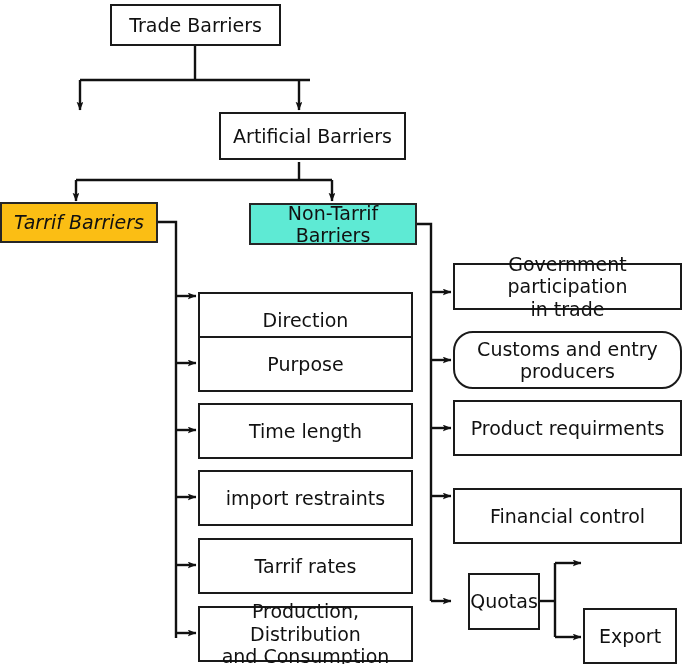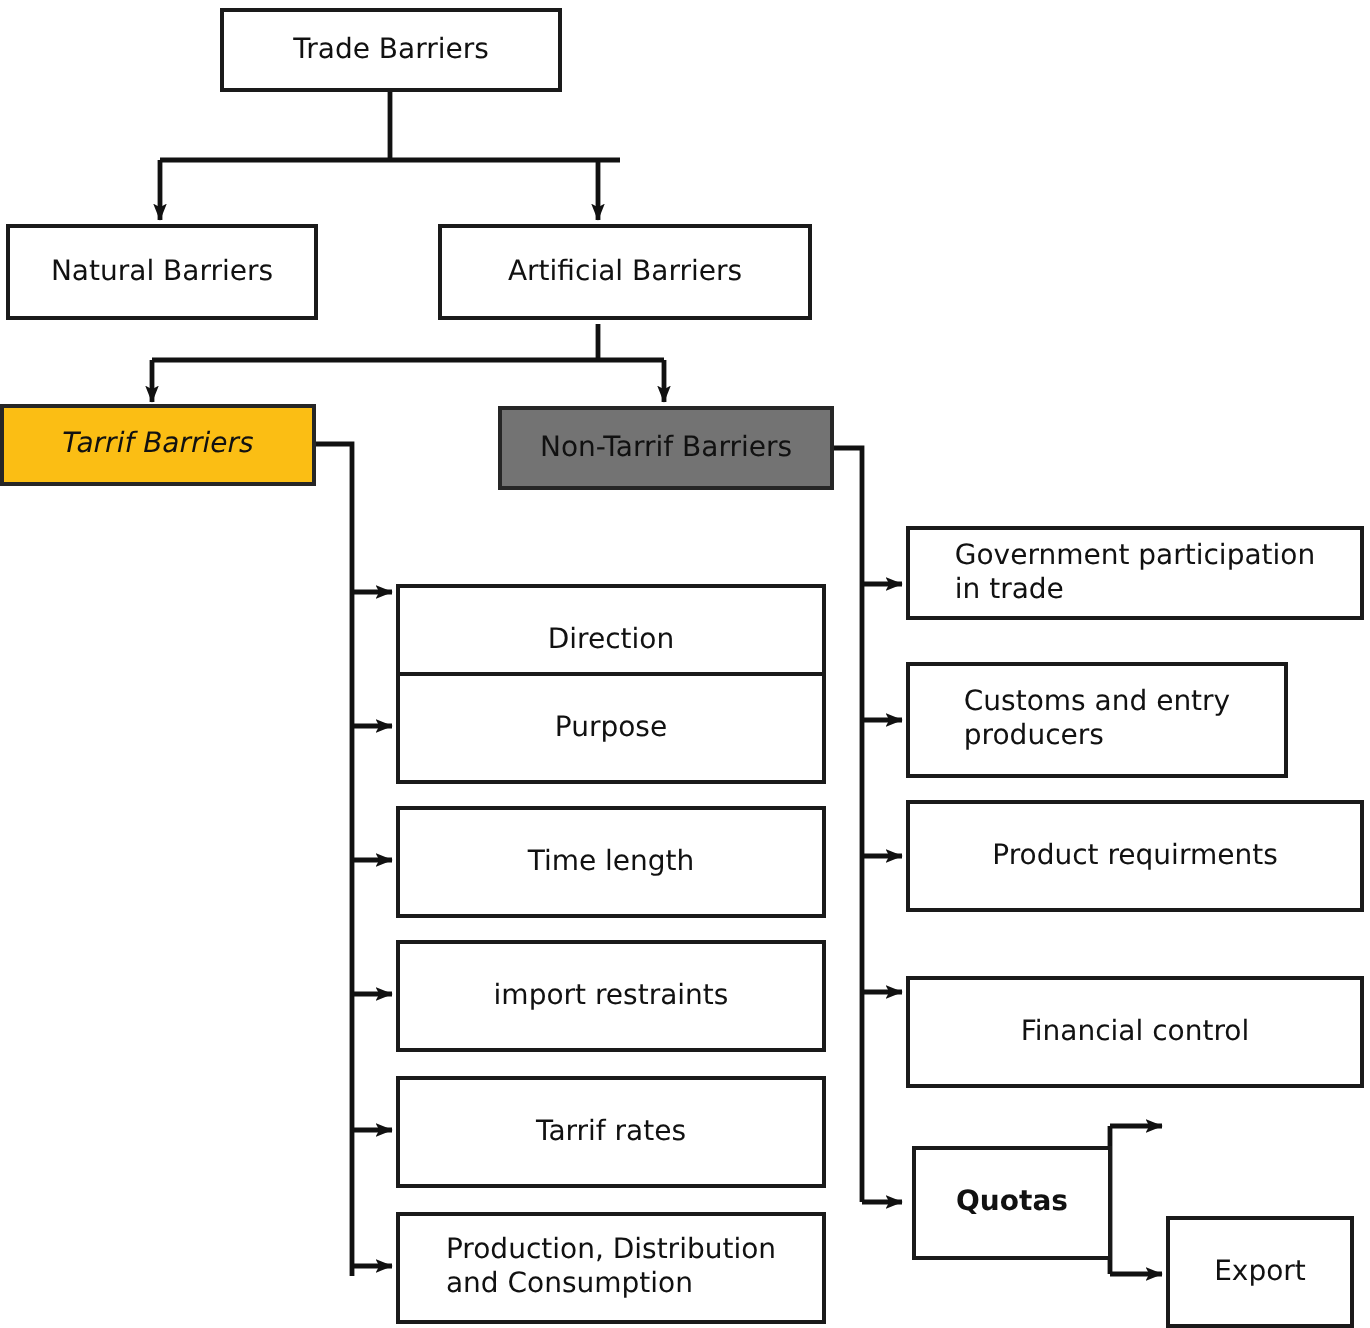--- a/index.html
+++ b/index.html
@@ -25,23 +25,23 @@
   }
   .node {
     position: absolute;
     box-sizing: border-box;
     border: 2.2px solid #1a1a1a;
     background: #ffffff;
     color: #111111;
     display: flex;
     align-items: center;
     justify-content: center;
-    text-align: left;
+    text-align: center;
     line-height: 1.18;
-    font-size: 14px;
+    font-size: 19px;
     padding: 2px 5px;
     z-index: 2;
   }
   .node.tinted {
     border-color: #262626;
   }
   .node .label {
     display: block;
     white-space: pre-line;
   }
@@ -88,31 +88,28 @@
       <path d="M555,563 L555,637"></path>
       <path d="M555,563 L581,563" marker-end="url(#arrow)"></path>
       <path d="M555,637 L581,637" marker-end="url(#arrow)"></path>
     </g>
   </svg>
 
   <div class="node" style="left:110px; top:4px; width:171px; height:42px;">
     <span class="label">Trade Barriers</span>
   </div>
 
-  <div class="node" style="left:3px; top:112px; width:156px; height:48px;">
-    <span class="label">Natural Barriers</span>
-  </div>
   <div class="node" style="left:219px; top:112px; width:187px; height:48px;">
     <span class="label">Artificial Barriers</span>
   </div>
 
   <div class="node tinted" style="left:0px; top:202px; width:158px; height:41px; background:#FBBE14;font-style:italic;">
     <span class="label">Tarrif Barriers</span>
   </div>
-  <div class="node tinted" style="left:249px; top:203px; width:168px; height:42px; background:#737373;">
+  <div class="node tinted" style="left:249px; top:203px; width:168px; height:42px; background:#5eead4;">
     <span class="label">Non-Tarrif Barriers</span>
   </div>
 
   <div class="node" style="left:198px; top:268px; width:215px; height:56px;margin-top:24px;">
     <span class="label">Direction</span>
   </div>
   <div class="node" style="left:198px; top:336px; width:215px; height:56px;">
     <span class="label">Purpose</span>
   </div>
   <div class="node" style="left:198px; top:403px; width:215px; height:56px;">
@@ -126,31 +123,31 @@
   </div>
   <div class="node" style="left:198px; top:606px; width:215px; height:56px;">
     <span class="label">Production, Distribution
 and Consumption</span>
   </div>
 
   <div class="node" style="left:453px; top:263px; width:229px; height:47px;">
     <span class="label">Government participation
 in trade</span>
   </div>
-  <div class="node" style="left:453px; top:331px; width:191px; height:58px;">
+  <div class="node" style="left:453px; top:331px; width:229px; height:58px;border-radius:20px;">
     <span class="label">Customs and entry
 producers</span>
   </div>
   <div class="node" style="left:453px; top:400px; width:229px; height:56px;">
     <span class="label">Product requirments</span>
   </div>
   <div class="node" style="left:453px; top:468px; width:229px; height:56px;margin-top:20px;">
     <span class="label">Financial control</span>
   </div>
 
-  <div class="node" style="left:456px; top:573px; width:100px; height:57px;font-weight:bold;">
+  <div class="node" style="left:468px; top:573px; width:72px; height:57px;">
     <span class="label">Quotas</span>
   </div>
   <div class="node" style="left:583px; top:608px; width:94px; height:56px;">
     <span class="label">Export</span>
   </div>
 
 </div>
 
 </body></html>

